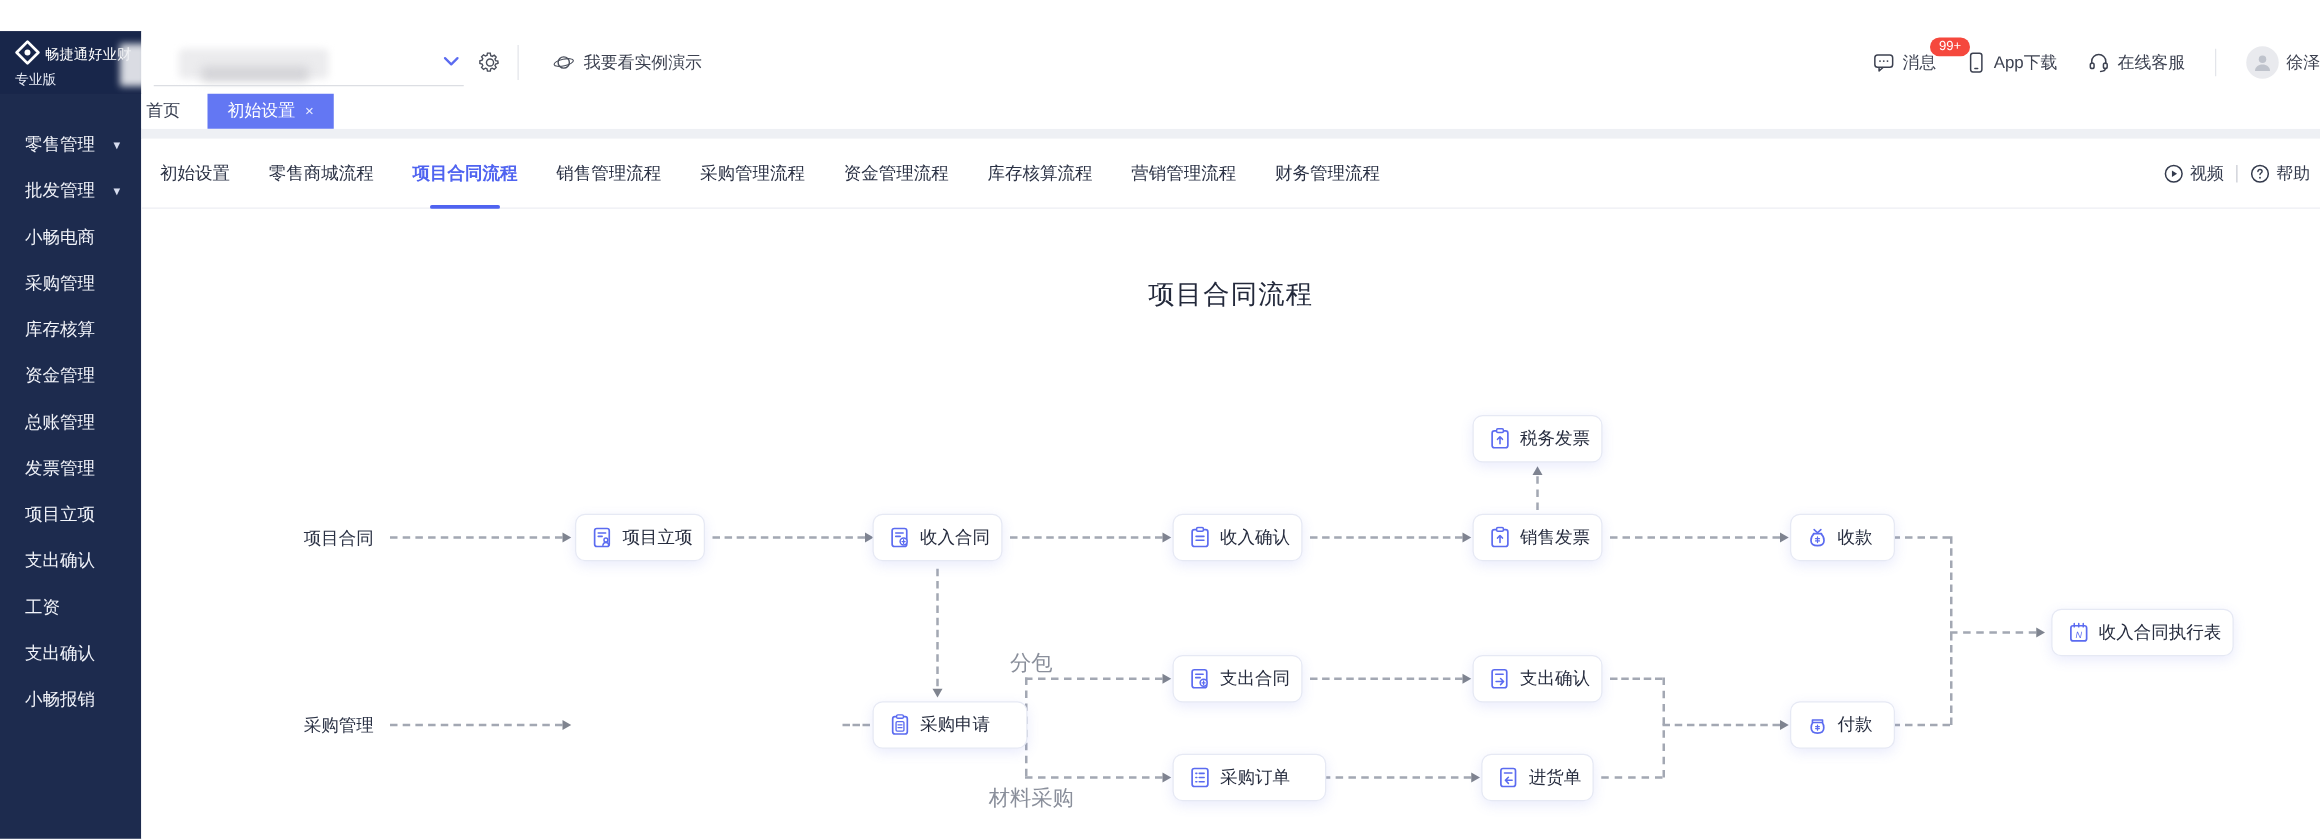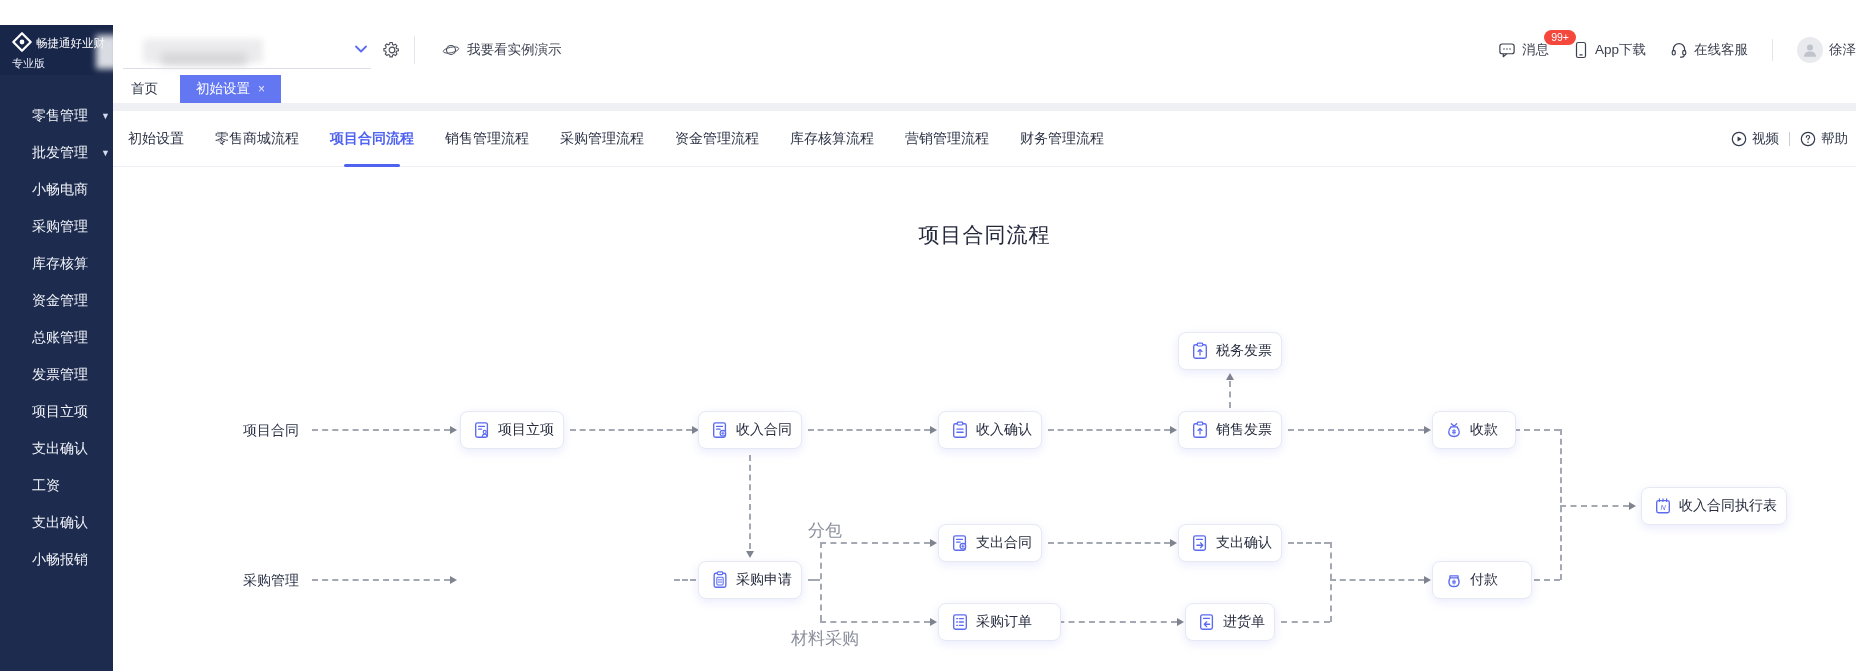--- a/index.html
+++ b/index.html
@@ -8,42 +8,42 @@
   .app { position:absolute; left:0; top:25px; width:1856px; height:646px; }
 
   
   .sidebar { position:absolute; left:0; top:0; width:113px; height:646px; background:#1d2b4e; color:#fff; }
   .logo-area { position:relative; height:50px; background:#18264a; }
   .logo-mark { position:absolute; left:11px; top:6px; }
   .brand-name { position:absolute; left:36px; top:11px; font-size:11.5px; color:#fff; white-space:nowrap; }
   .brand-edition { position:absolute; left:12px; top:31px; font-size:11px; color:#e6eaf5; }
   .logo-blur { position:absolute; left:96px; top:10px; width:22px; height:34px; background:rgba(240,241,244,.9); filter:blur(3px); }
   .nav { padding-top:22px; }
-  .nav-item { height:37px; display:flex; align-items:center; padding-left:32px; font-size:14px; color:#f2f4fa; cursor:pointer; white-space:nowrap; }
+  .nav-item { height:37px; display:flex; align-items:center; padding-left:20px; font-size:14px; color:#f2f4fa; cursor:pointer; white-space:nowrap; }
   .caret { margin-left:13px; font-size:9px; color:#d6dcef; }
 
   
   .main { position:absolute; left:113px; top:0; width:1743px; height:646px; }
 
   .topbar { position:relative; height:50px; background:#fff; }
   .company-blur { position:absolute; left:30px; top:14px; width:120px; height:24px; background:#ececee; border-radius:4px; filter:blur(3px); }
   .company-smudge { position:absolute; left:48px; top:28px; width:86px; height:12px; background:#d4d4d8; border-radius:3px; filter:blur(4px); }
   .company-underline { position:absolute; left:10px; top:43px; width:248px; height:1px; background:#dcdee3; }
   .tb-icon { position:absolute; top:16px; cursor:pointer; }
   .tb-divider { position:absolute; left:301px; top:11px; width:1px; height:28px; background:#e3e5ea; }
   .demo-link { position:absolute; left:329px; top:0; height:50px; display:flex; align-items:center; gap:7px; font-size:13.5px; color:#3c4150; cursor:pointer; }
   .tb-right { position:absolute; right:0; top:0; height:50px; display:flex; align-items:center; gap:24px; }
   .tb-item { position:relative; display:flex; align-items:center; gap:6px; font-size:13.5px; color:#3c4150; cursor:pointer; white-space:nowrap; }
   .badge { position:absolute; top:-11px; right:-27px; background:#f5483d; color:#fff; font-size:10.5px; line-height:15px; padding:0 7px; border-radius:8px; font-weight:normal; }
   .user-divider { width:1px; height:22px; background:#e3e5ea; }
   .avatar { width:26px; height:26px; border-radius:50%; background:#e9eaee; display:flex; align-items:center; justify-content:center; overflow:hidden; }
   .username { font-size:13.5px; color:#3c4150; white-space:nowrap; }
 
   .wintabs { position:relative; height:28px; background:#fff; display:flex; align-items:stretch; }
-  .wtab-home { display:flex; align-items:center; padding:0 22px 0 18px; font-size:13.5px; color:#333a4c; cursor:pointer; }
+  .wtab-home { display:flex; align-items:center; padding:0 22px 0 4px; font-size:13.5px; color:#333a4c; cursor:pointer; }
   .wtab-active { display:flex; align-items:center; gap:8px; padding:0 16px; background:#6377f3; color:#fff; font-size:13.5px; cursor:pointer; }
   .wtab-close { font-size:12px; color:#e8ebff; cursor:pointer; }
   .gray-gap { height:8px; background:#eef0f4; }
 
   
   .content { position:relative; height:560px; background:#fff; }
   .flowtabs { position:relative; height:56px; border-bottom:1px solid #edeef3; display:flex; align-items:center; gap:31px; padding-left:15px; }
   .ftab { position:relative; font-size:14px; color:#2b3245; cursor:pointer; white-space:nowrap; height:56px; display:flex; align-items:center; }
   .ftab.active { color:#4f63f0; font-weight:bold; }
   .ftab.active::after { content:""; position:absolute; left:50%; transform:translateX(-50%); bottom:0; width:56px; height:3px; border-radius:2px; background:#4f63f0; }
@@ -335,21 +335,21 @@
           <span>收款</span>
         </div>
         <div class="node" style="left:1528px;top:320px;width:146px">
           <svg width="18" height="18" viewBox="0 0 20 20">
               <rect x="3" y="4" width="14" height="13.5" rx="2" fill="none" stroke="#5b6bf0" stroke-width="1.5"></rect>
               <path d="M6 2v3 M10 2v3 M14 2v3" stroke="#5b6bf0" stroke-width="1.3" stroke-linecap="round"></path>
               <text x="10" y="14.8" text-anchor="middle" font-size="8" font-style="italic" fill="#5b6bf0" font-family="Liberation Sans,sans-serif">N</text>
             </svg>
           <span>收入合同执行表</span>
         </div>
-        <div class="node" style="left:585px;top:394px;width:104px">
+        <div class="node" style="left:585px;top:394px;width:124px">
           <svg width="18" height="18" viewBox="0 0 20 20">
               <rect x="3.5" y="2.5" width="13" height="15.5" rx="2" fill="none" stroke="#5b6bf0" stroke-width="1.5"></rect>
               <rect x="7" y="1" width="6" height="3" rx="1" fill="#fff" stroke="#5b6bf0" stroke-width="1.2"></rect>
               <rect x="6.5" y="7" width="7" height="8.5" rx="1" fill="none" stroke="#5b6bf0" stroke-width="1.2"></rect>
               <path d="M8.2 9.8h3.6 M8.2 12.3h3.6" stroke="#5b6bf0" stroke-width="1.1" stroke-linecap="round"></path>
             </svg>
           <span>采购申请</span>
         </div>
         <div class="node" style="left:825px;top:357px;width:104px">
           <svg width="18" height="18" viewBox="0 0 20 20">
@@ -376,21 +376,21 @@
           <span>采购订单</span>
         </div>
         <div class="node" style="left:1072px;top:436px;width:90px">
           <svg width="18" height="18" viewBox="0 0 20 20">
               <rect x="3" y="2" width="13" height="16" rx="2" fill="none" stroke="#5b6bf0" stroke-width="1.5"></rect>
               <path d="M6.2 6h6.6" stroke="#5b6bf0" stroke-width="1.4" stroke-linecap="round"></path>
               <path d="M13 12.5H7 M9.7 9.8 L7 12.5 L9.7 15.2" fill="none" stroke="#5b6bf0" stroke-width="1.4" stroke-linecap="round" stroke-linejoin="round"></path>
             </svg>
           <span>进货单</span>
         </div>
-        <div class="node" style="left:1319px;top:394px;width:100px">
+        <div class="node" style="left:1319px;top:394px;width:84px">
           <svg width="18" height="18" viewBox="0 0 20 20">
               <path d="M5.5 5.5h9v2.2h-9z" fill="none" stroke="#5b6bf0" stroke-width="1.4" stroke-linejoin="round"></path>
               <path d="M5.8 7.7 C4.8 9 4.4 10.6 4.4 12.4 c0 3 2.1 4.8 5.6 4.8 s5.6-1.8 5.6-4.8 c0-1.8-.4-3.4-1.4-4.7" fill="none" stroke="#5b6bf0" stroke-width="1.5" stroke-linejoin="round"></path>
               <path d="M10 10v4.6 M8.3 11.4h3.4 M8.3 13.2h3.4" stroke="#5b6bf0" stroke-width="1.1" stroke-linecap="round"></path>
             </svg>
           <span>付款</span>
         </div>
 
       </div>
     </div>

